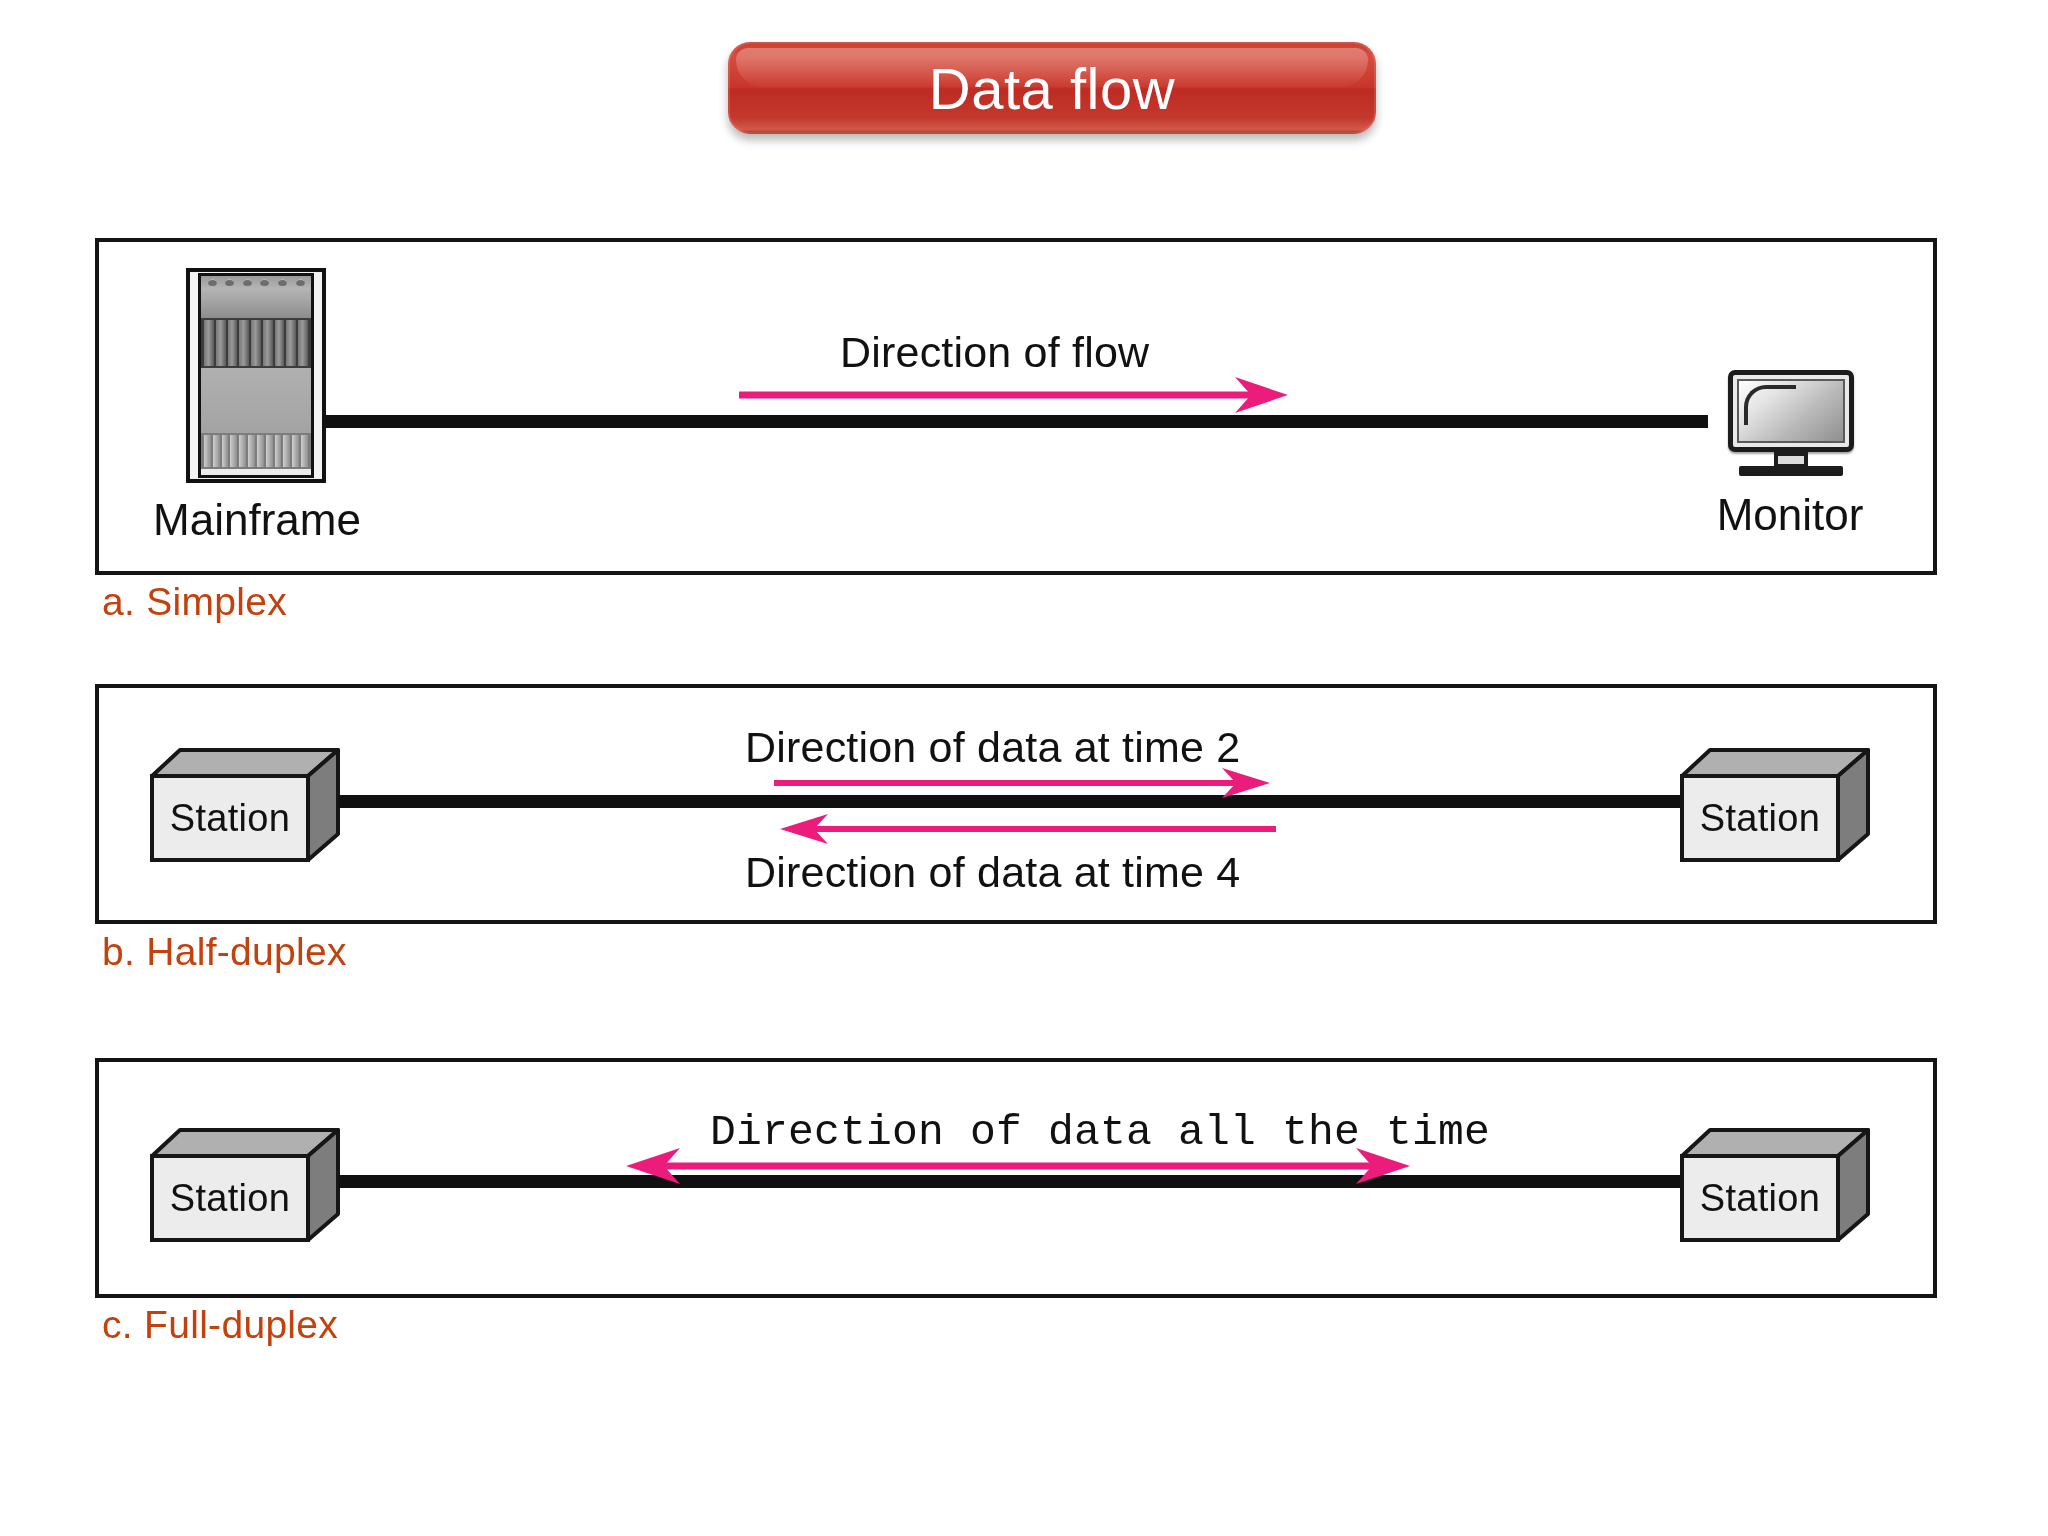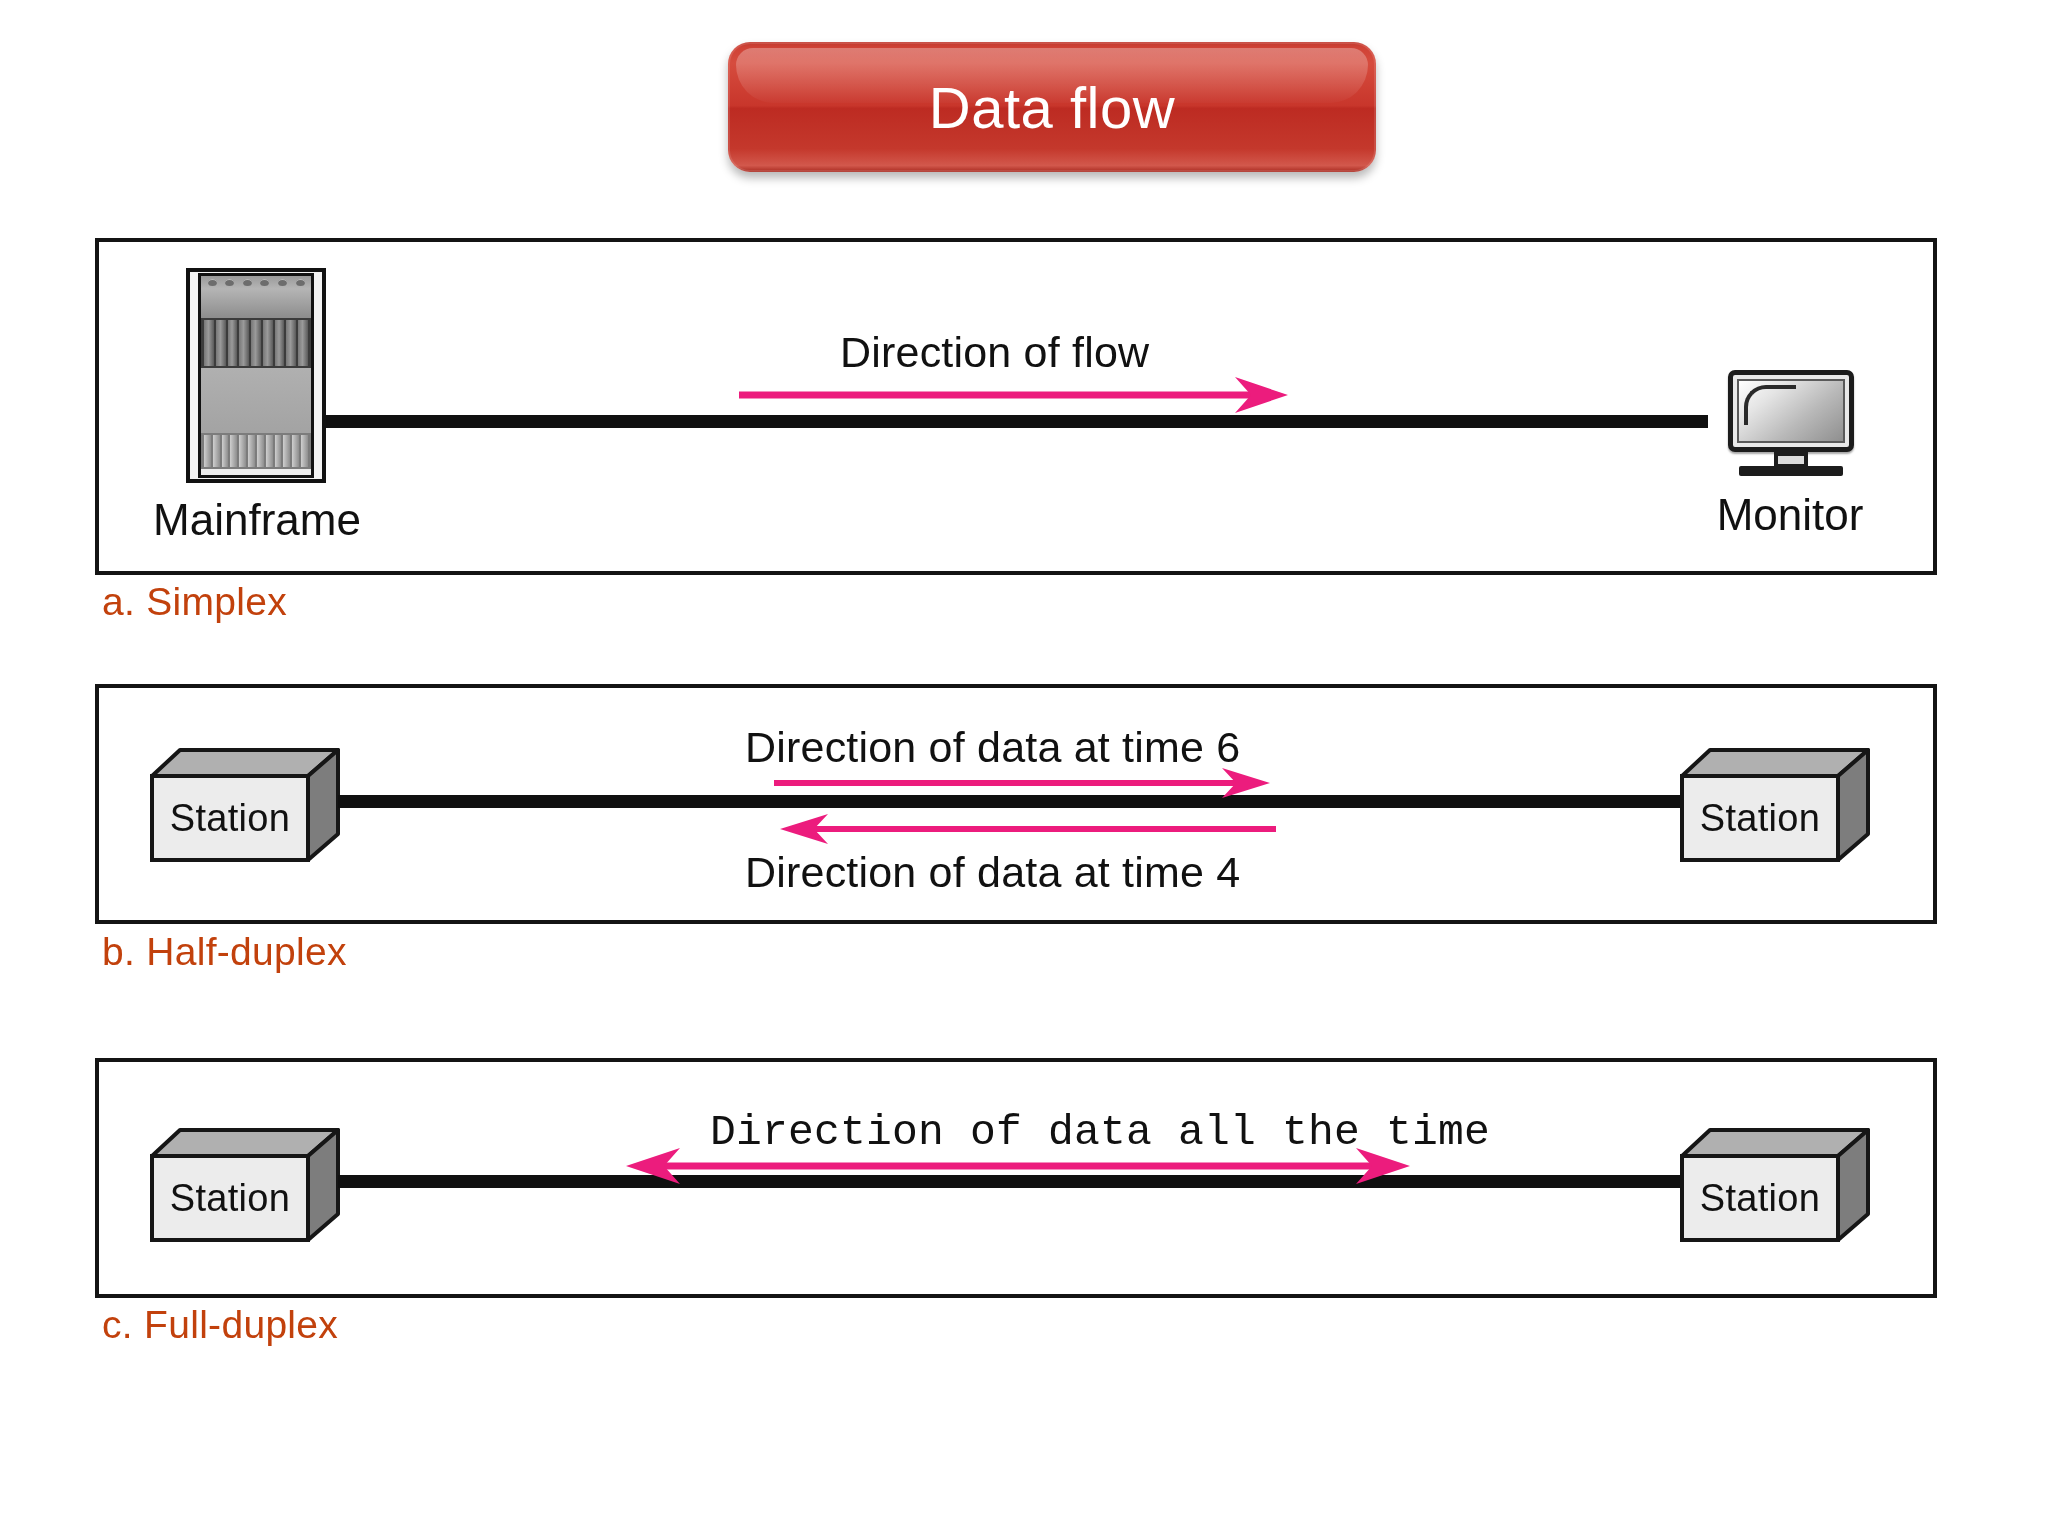--- a/index.html
+++ b/index.html
@@ -8,21 +8,21 @@
     width:2048px;height:1536px;
     background:#ffffff;
     font-family:"Liberation Sans","DejaVu Sans",sans-serif;
     overflow:hidden;
     position:relative;
   }
   .stage{position:absolute;left:0;top:0;width:2048px;height:1536px;}
 
   
   .banner{
-    position:absolute;left:728px;top:42px;width:648px;height:130px;
+    position:absolute;left:728px;top:42px;width:648px;height:92px;
     border-radius:22px;
     background:linear-gradient(to bottom,
         #c0392e 0%,
         #cf4236 4%,
         #d64c3e 16%,
         #c8362b 49%,
         #bd2b22 51%,
         #c4382c 82%,
         #d2584c 95%,
         #a82a20 100%);
@@ -251,21 +251,21 @@
       <polygon points="188,2 188,86 158,112 158,28" fill="#7d7d7d" stroke="#161616" stroke-width="4" stroke-linejoin="round"></polygon>
       <rect x="2" y="28" width="156" height="84" fill="#ececec" stroke="#161616" stroke-width="4"></rect>
     </svg>
     <div class="st-front" style="background:transparent;border:none;left:2px;top:28px;width:156px;height:84px;">
       <span class="st-label">Station</span>
     </div>
   </div>
 
   <div class="link" style="left:338px;top:795px;width:1344px;"></div>
 
-  <div class="arrow-label" style="left:745px;top:723px;">Direction of data at time 6</div>
+  <div class="arrow-label" style="left:745px;top:723px;">Direction of data at time 2</div>
   <svg class="arrow-svg" style="left:770px;top:766px;" width="510" height="34">
     <line x1="4" y1="17" x2="468" y2="17" stroke="#ec1c7d" stroke-width="6"></line>
     <path d="M 500 17 L 452 2 L 466 17 L 452 32 Z" fill="#ec1c7d"></path>
   </svg>
 
   <svg class="arrow-svg" style="left:770px;top:812px;" width="510" height="34">
     <line x1="42" y1="17" x2="506" y2="17" stroke="#ec1c7d" stroke-width="6"></line>
     <path d="M 10 17 L 58 2 L 44 17 L 58 32 Z" fill="#ec1c7d"></path>
   </svg>
   <div class="arrow-label" style="left:745px;top:848px;">Direction of data at time 4</div>

